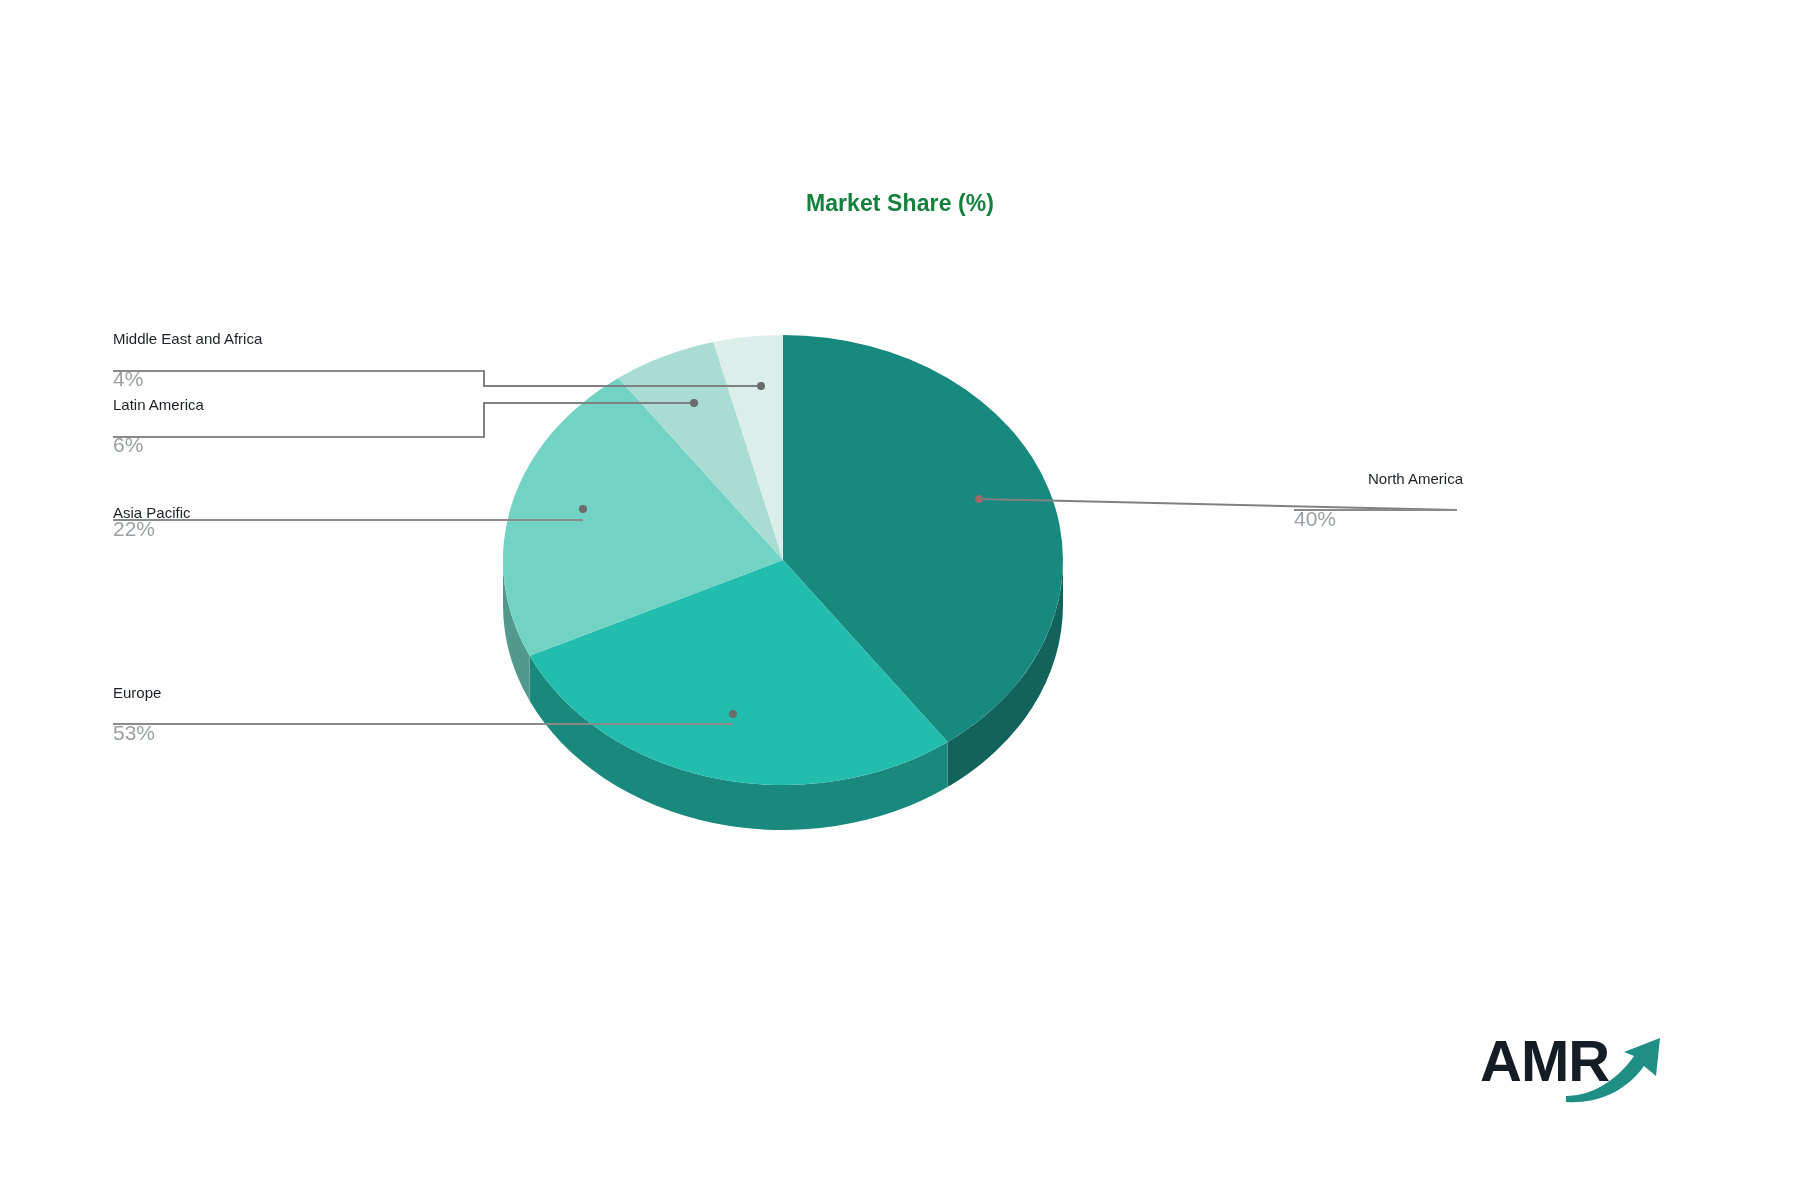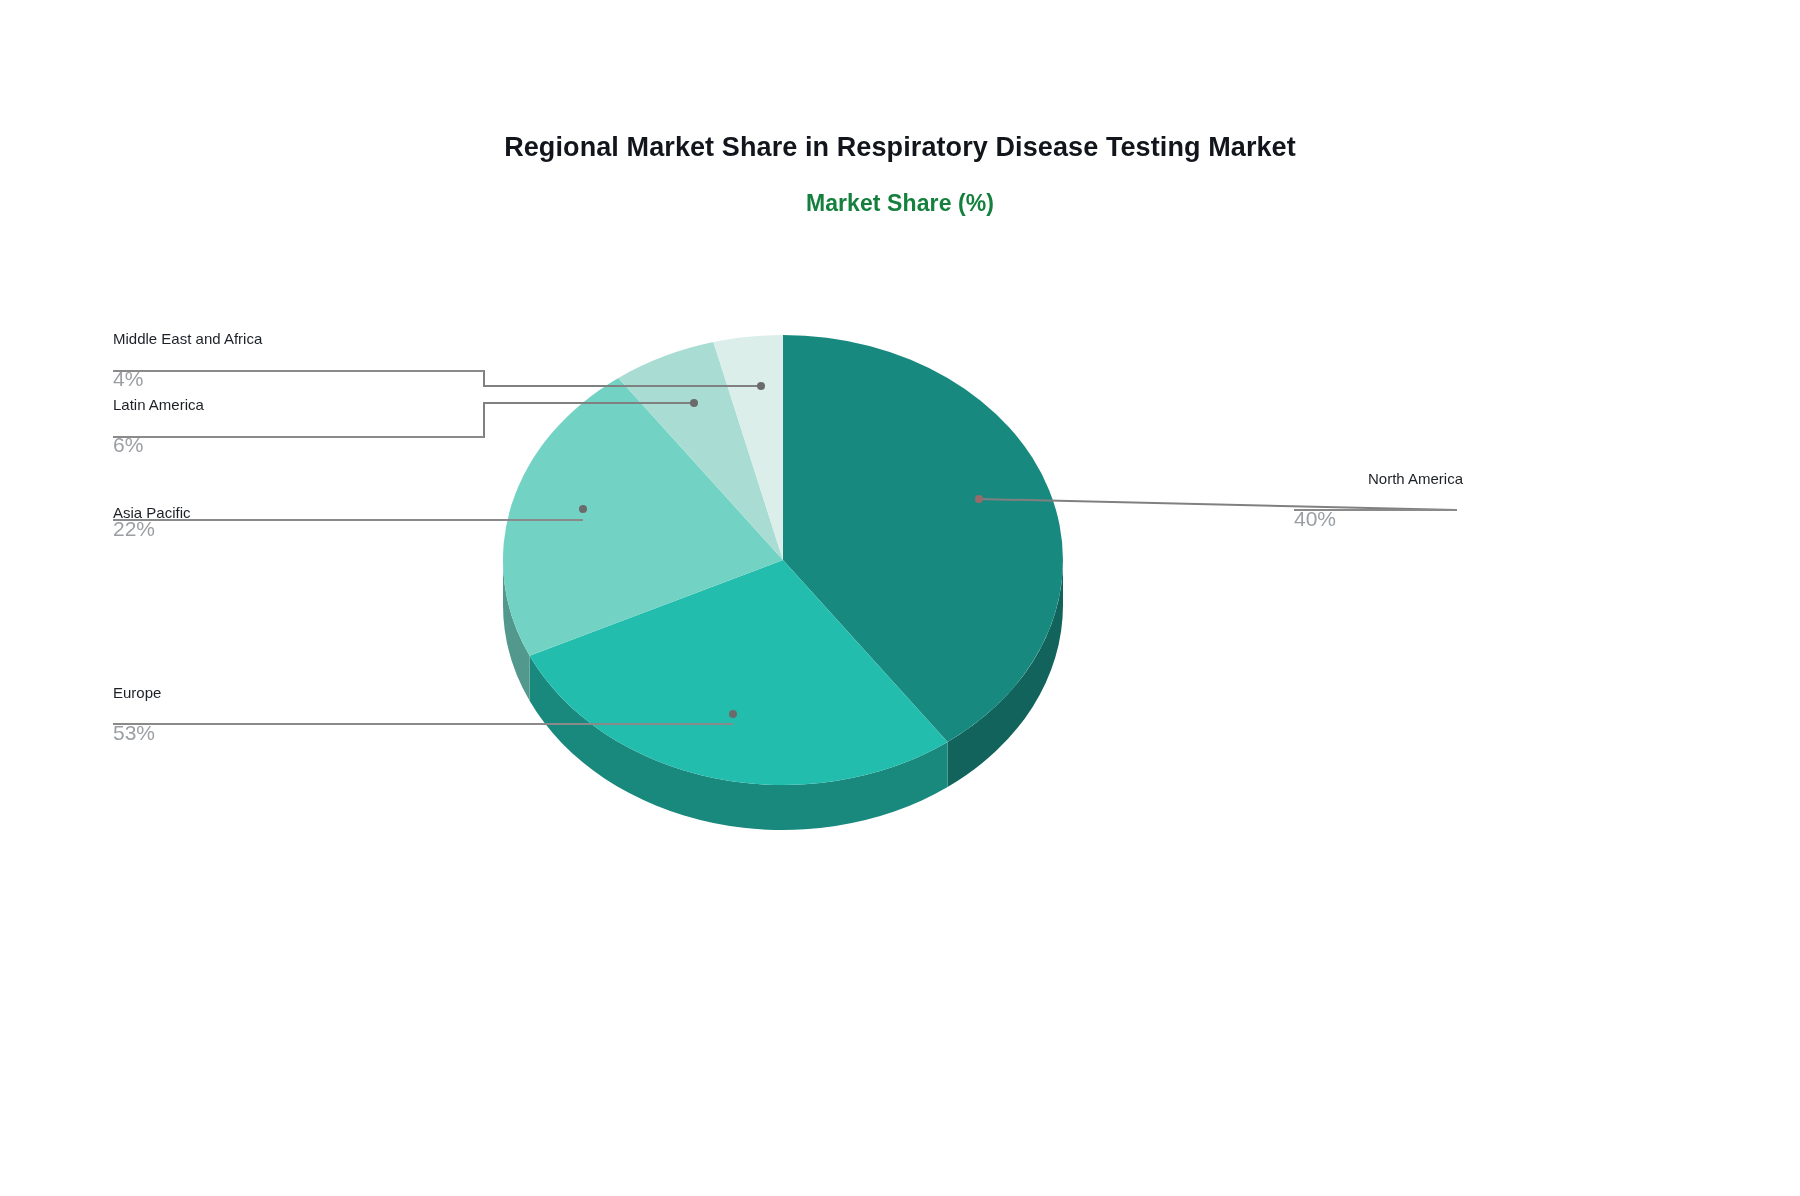--- a/index.html
+++ b/index.html
@@ -44,21 +44,20 @@
     position:absolute;left:0;top:2px;
     font-size:58px;font-weight:bold;color:#141d26;
     letter-spacing:-1px;line-height:1;
   }
 </style>
 </head>
 <body>
 
 <div id="stage">
 
-  <div class="chart-title">Regional Market Share in Respiratory Disease Testing Market</div>
 
   <div class="chart-subtitle">Market Share (%)</div>
 
   <svg class="pie-svg" viewBox="0 0 1800 1196">
     <defs>
       <clipPath id="clipDepth">
         <rect x="490" y="560" width="600" height="320"></rect>
       </clipPath>
     </defs>
 
@@ -114,14 +113,20 @@
 
   <div class="label-name" style="left:113px;top:504px;">Asia Pacific</div>
   <div class="label-value" style="left:113px;top:517px;">22%</div>
 
   <div class="label-name" style="left:113px;top:684px;">Europe</div>
   <div class="label-value" style="left:113px;top:721px;">53%</div>
 
   <div class="label-name" style="left:1368px;top:470px;width:163px;text-align:left;">North America</div>
   <div class="label-value" style="left:1294px;top:507px;width:163px;text-align:left;">40%</div>
 
+  <div class="logo-wrap">
+    <div class="logo-text">AMR</div>
+    <svg width="110" height="74" viewBox="0 0 110 74" style="position:absolute;left:84px;top:0;">
+      <path d="M 2,66 C 26,66 52,52 70,26 L 60,22 L 96,8 L 92,46 L 80,36 C 60,64 30,74 2,72 Z" fill="#1f8f86"></path>
+    </svg>
+  </div>
 
 </div>
 
 </body></html>

